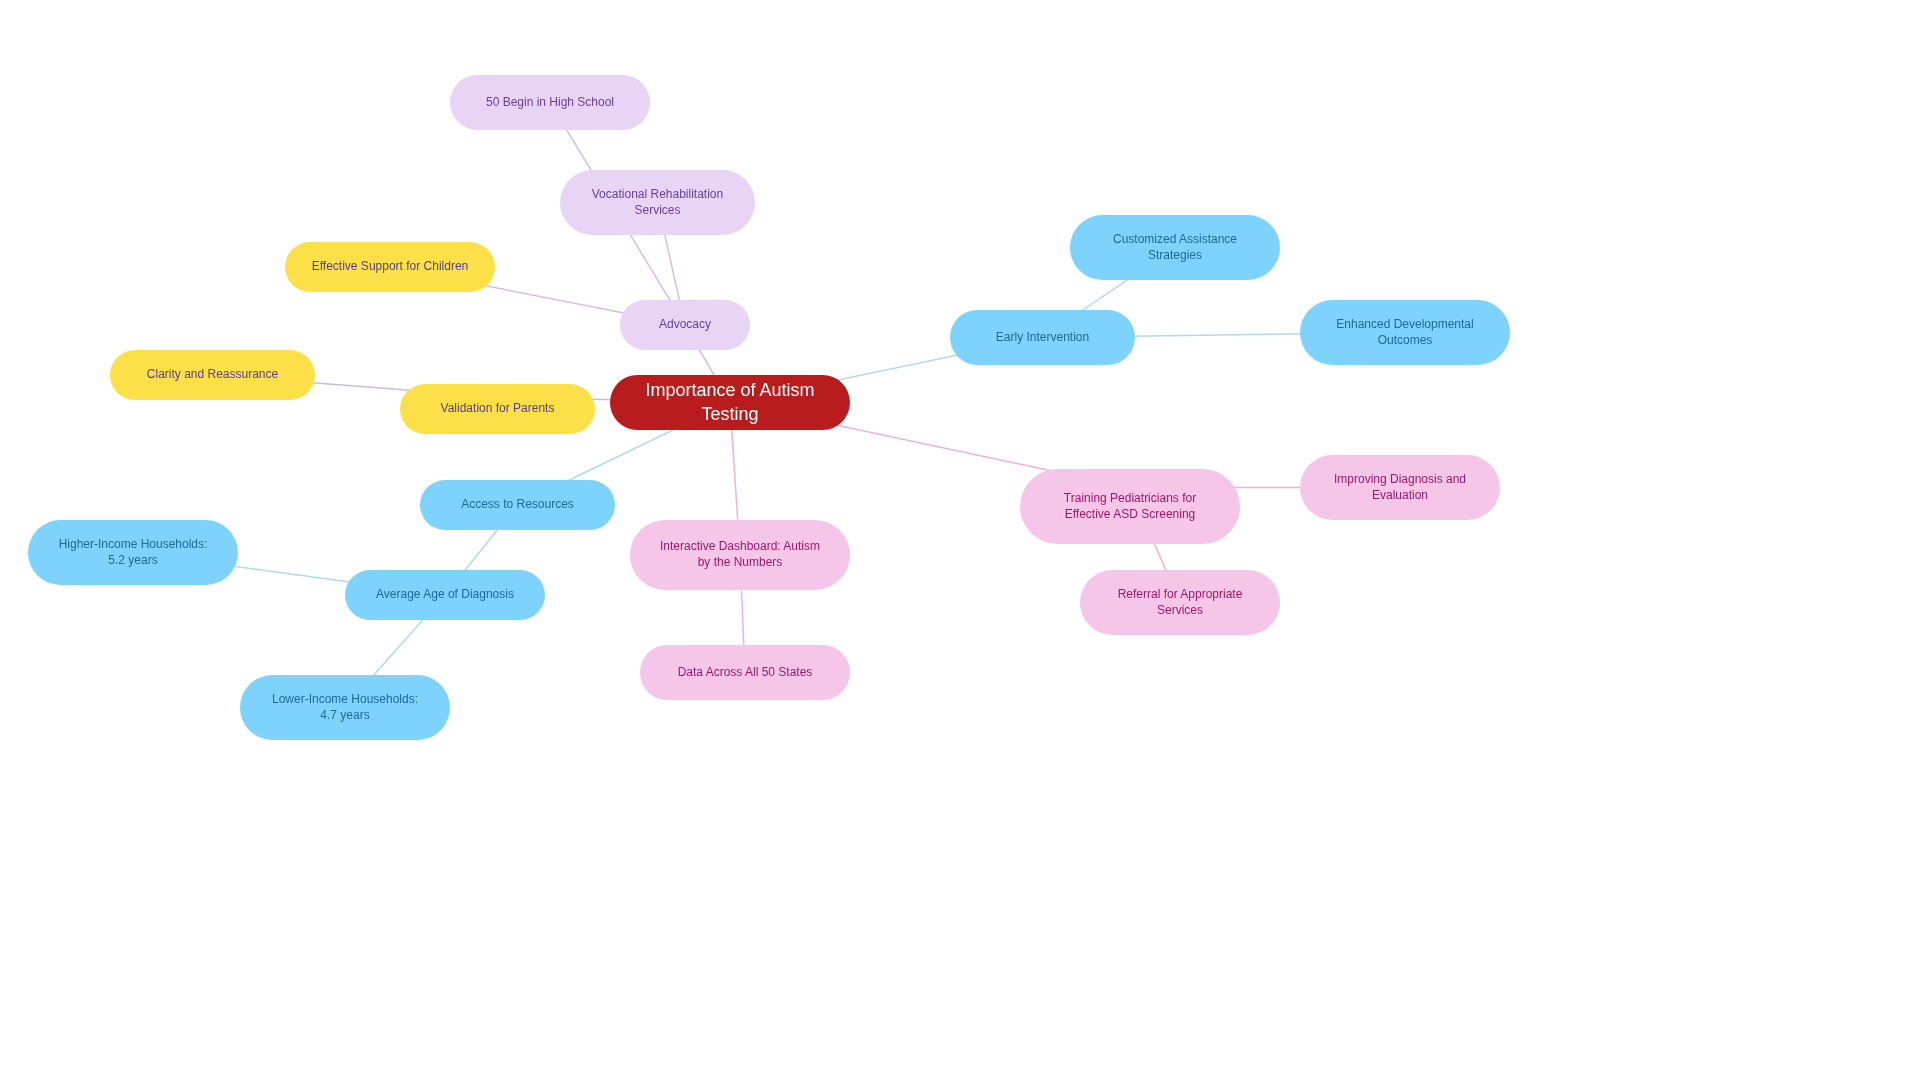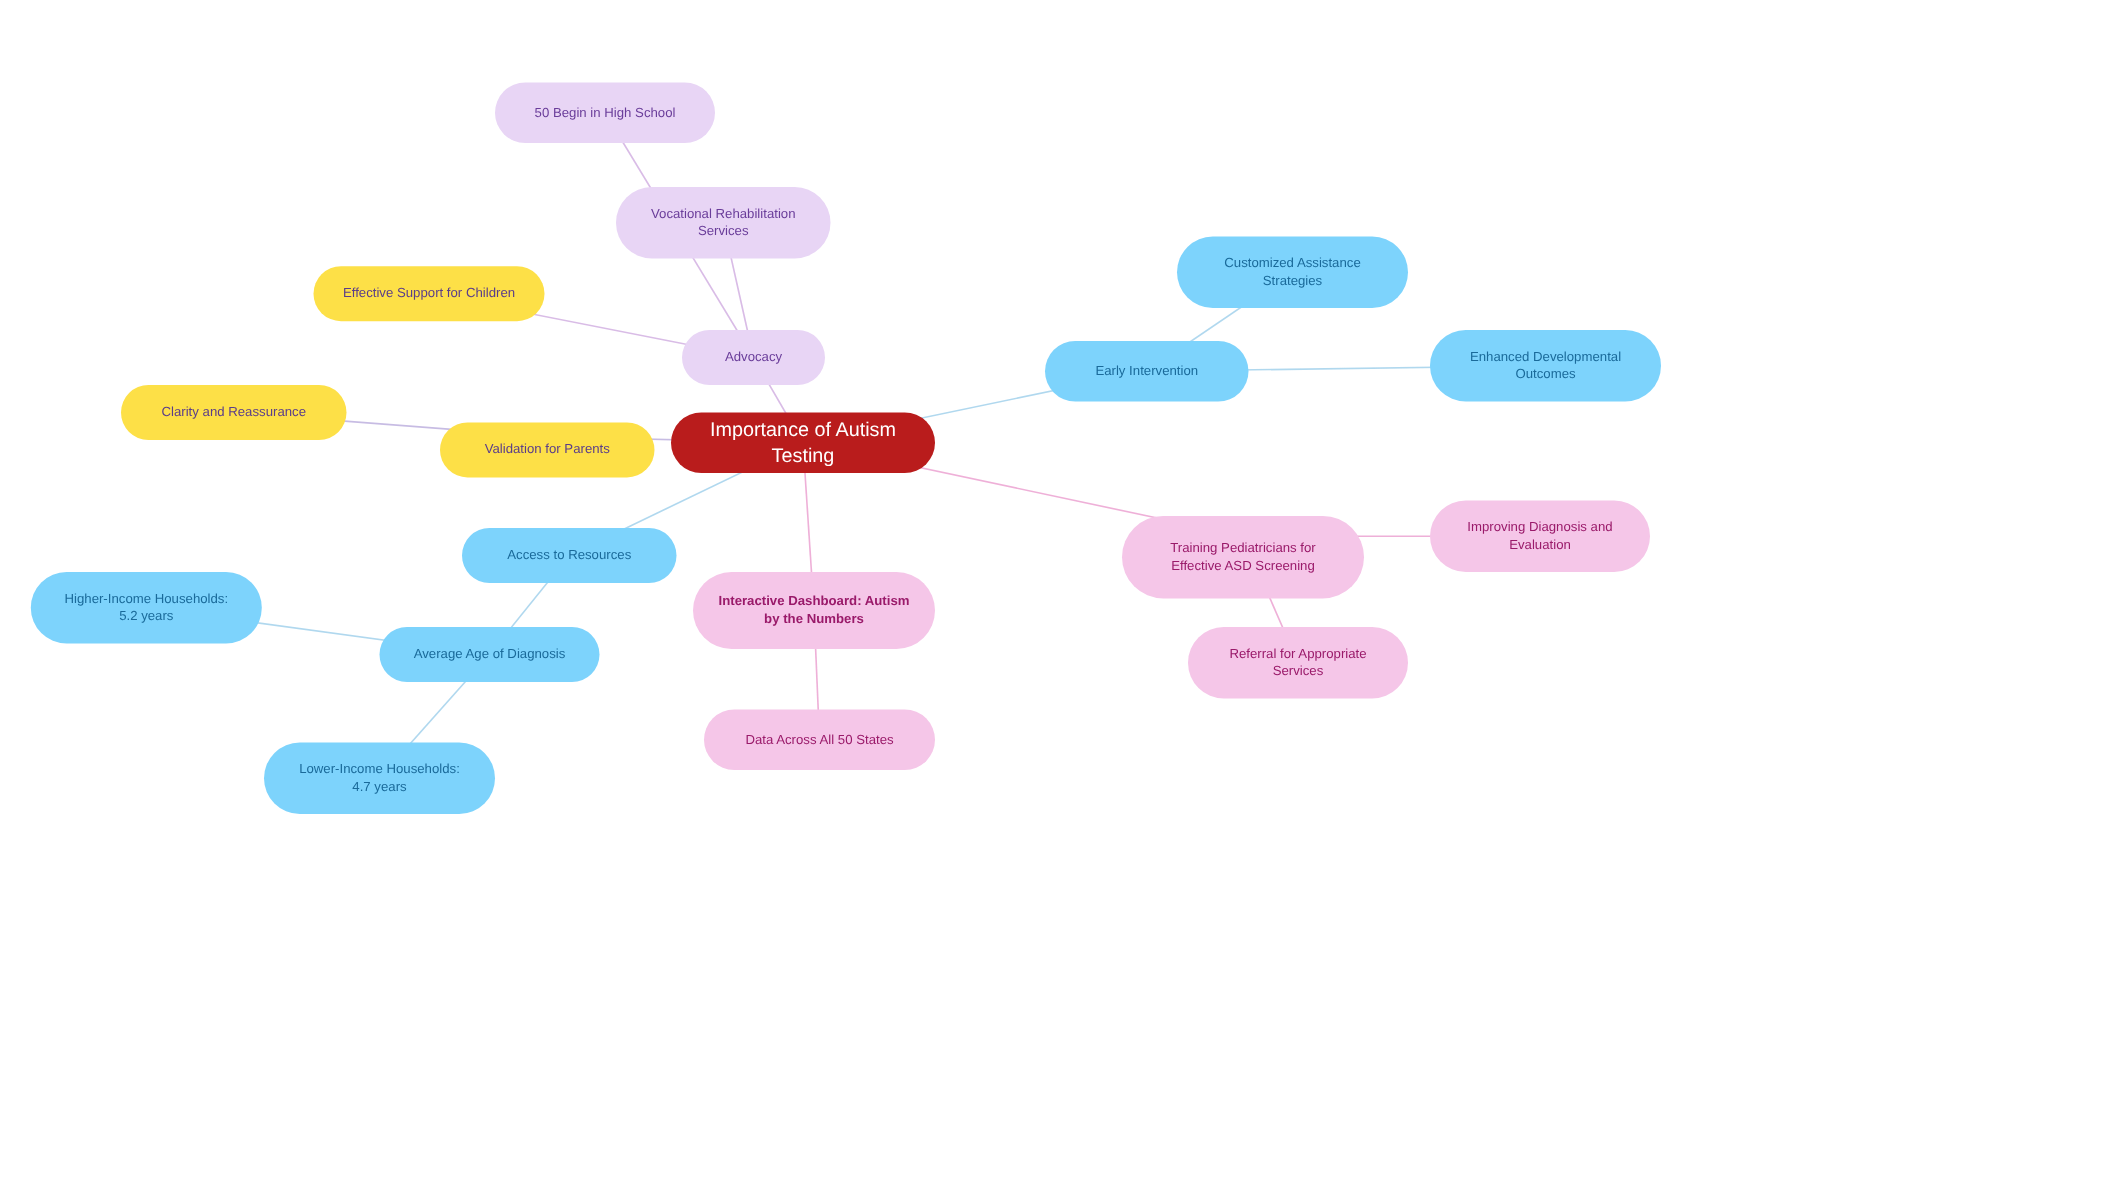--- a/index.html
+++ b/index.html
@@ -112,21 +112,21 @@
     </div>
     <div class="node node-blue" id="node-avg-age" style="left: 345px; top: 570px; width: 200px; height: 50px;">
       <span>Average Age of Diagnosis</span>
     </div>
     <div class="node node-blue" id="node-higher-income" style="left: 28px; top: 520px; width: 210px; height: 65px;">
       <span>Higher-Income Households: 5.2 years</span>
     </div>
     <div class="node node-blue" id="node-lower-income" style="left: 240px; top: 675px; width: 210px; height: 65px;">
       <span>Lower-Income Households: 4.7 years</span>
     </div>
-    <div class="node node-pink" id="node-dashboard" style="left: 630px; top: 520px; width: 220px; height: 70px; font-weight: bold;">
+    <div class="node node-pink" id="node-dashboard" style="left: 630px; top: 520px; width: 220px; height: 70px;">
       <span>Interactive Dashboard: Autism by the Numbers</span>
     </div>
     <div class="node node-pink" id="node-data-states" style="left: 640px; top: 645px; width: 210px; height: 55px;">
       <span>Data Across All 50 States</span>
     </div>
     <div class="node node-blue" id="node-early-intervention" style="left: 950px; top: 310px; width: 185px; height: 55px;">
       <span>Early Intervention</span>
     </div>
     <div class="node node-blue" id="node-customized" style="left: 1070px; top: 215px; width: 210px; height: 65px;">
       <span>Customized Assistance Strategies</span>

